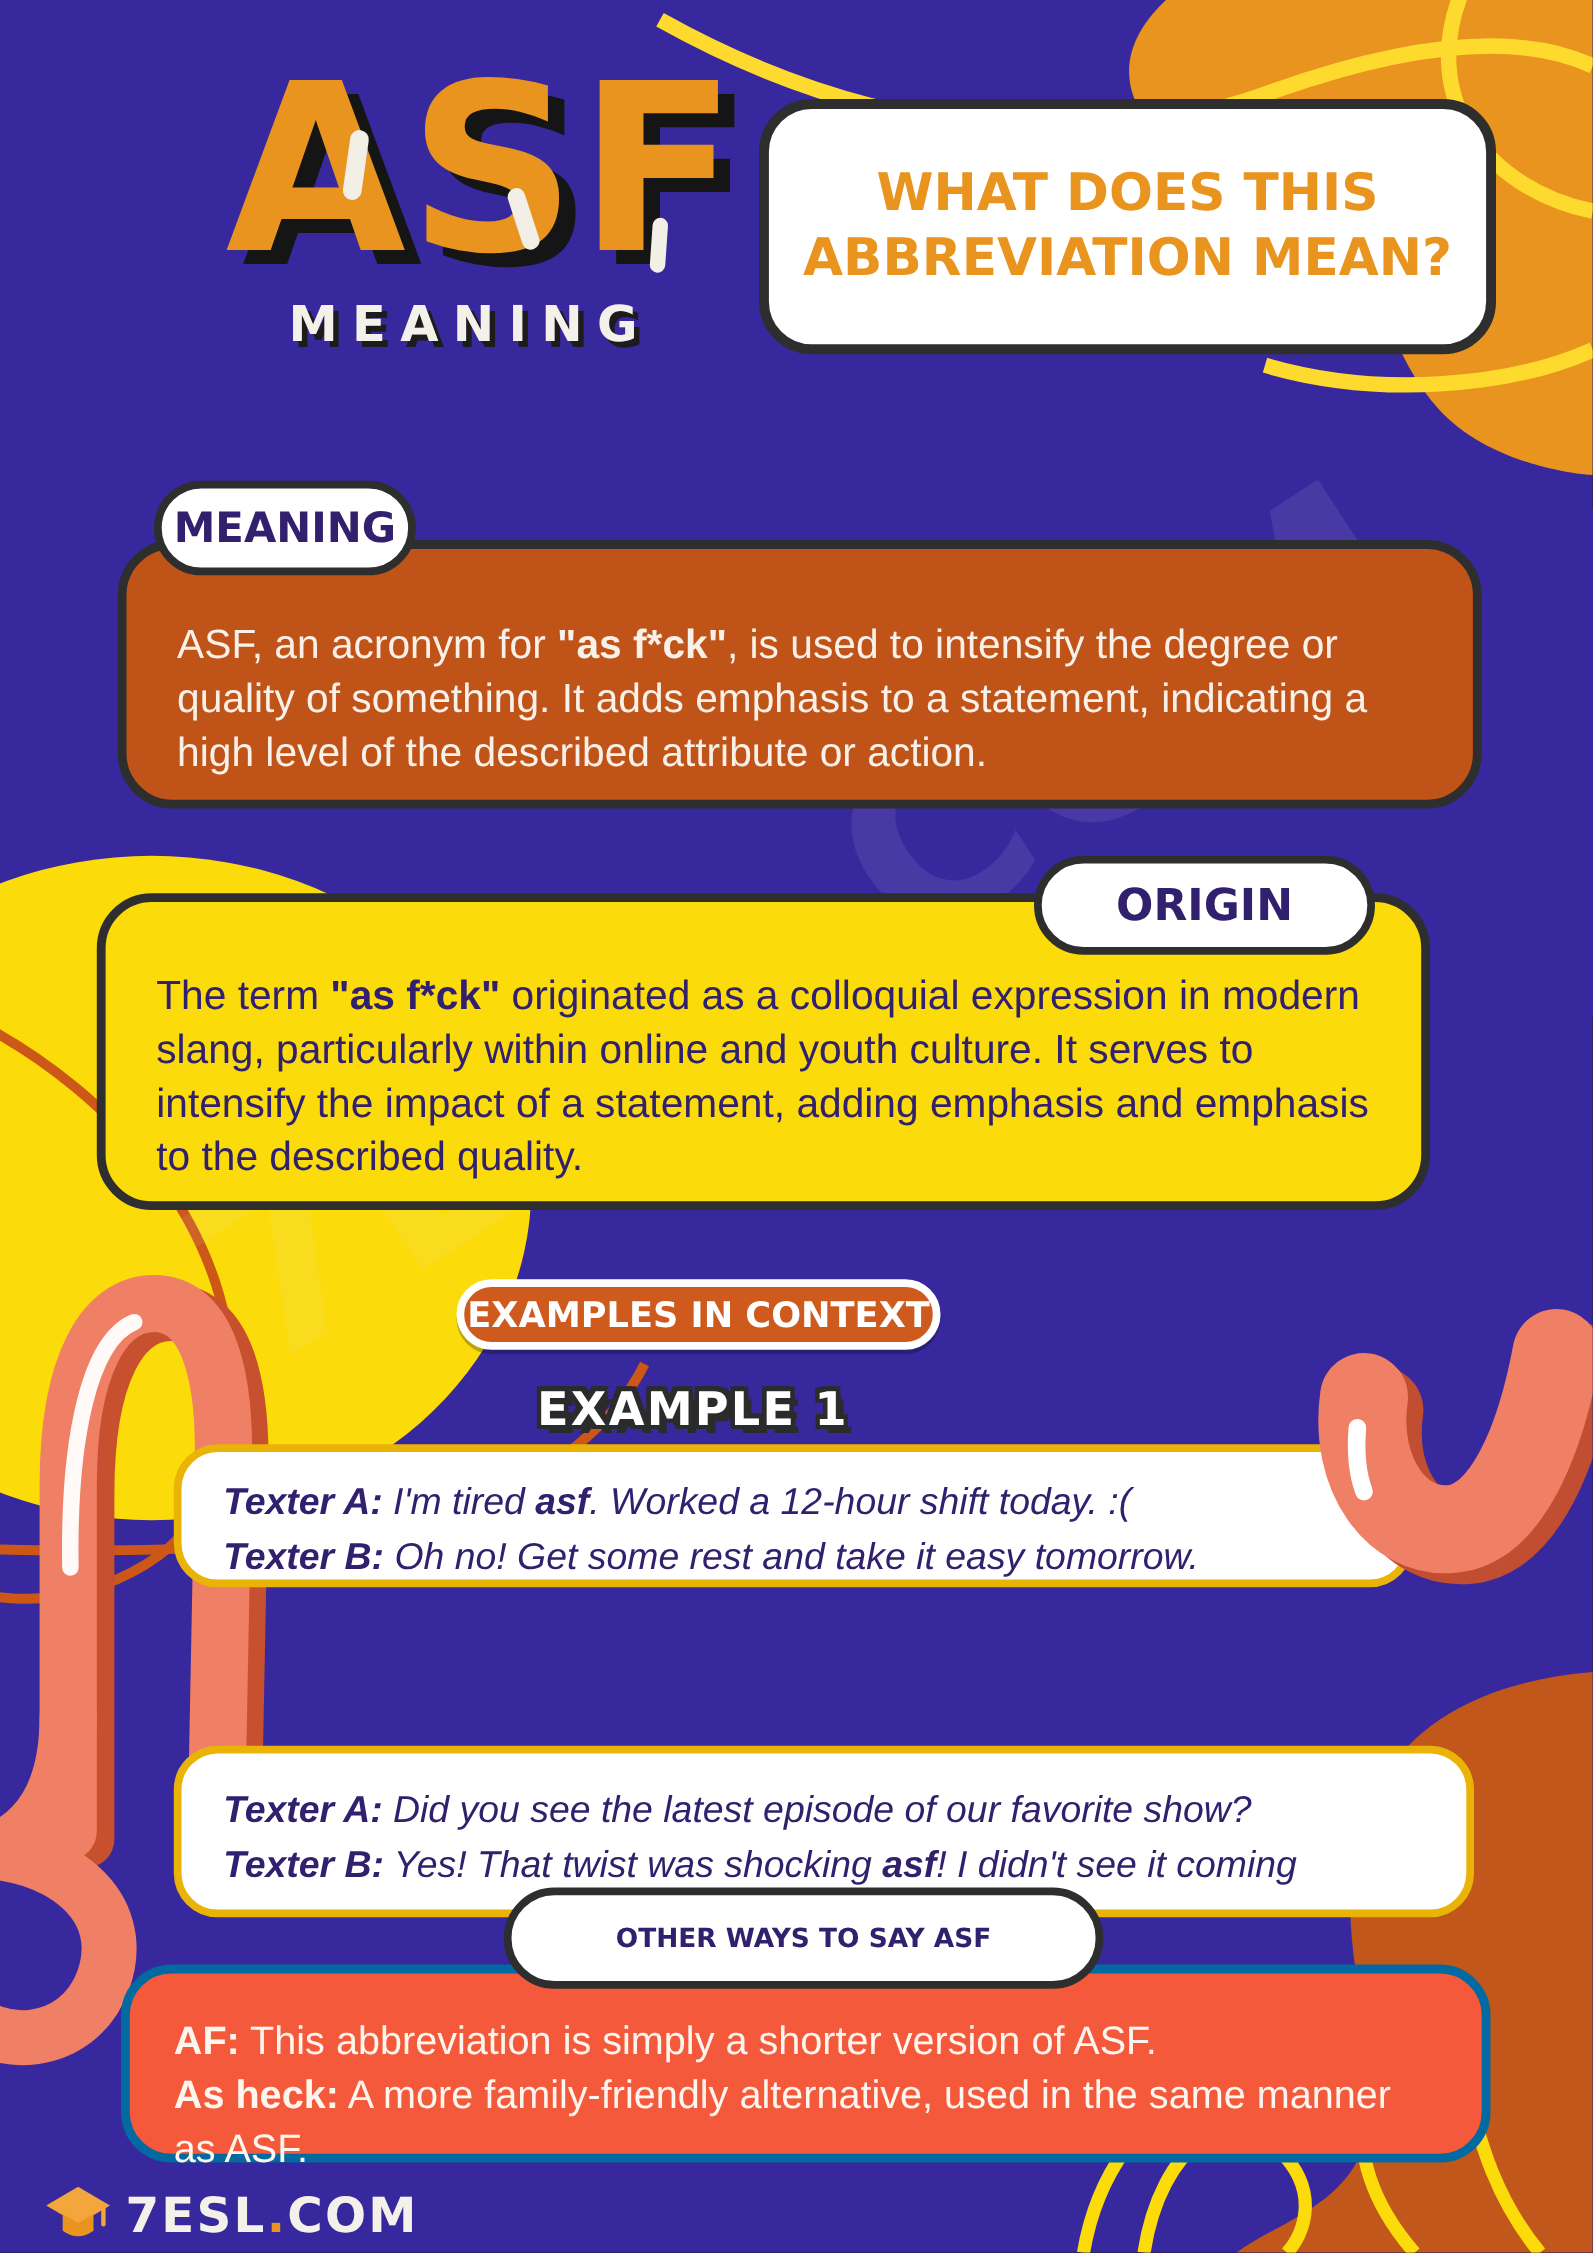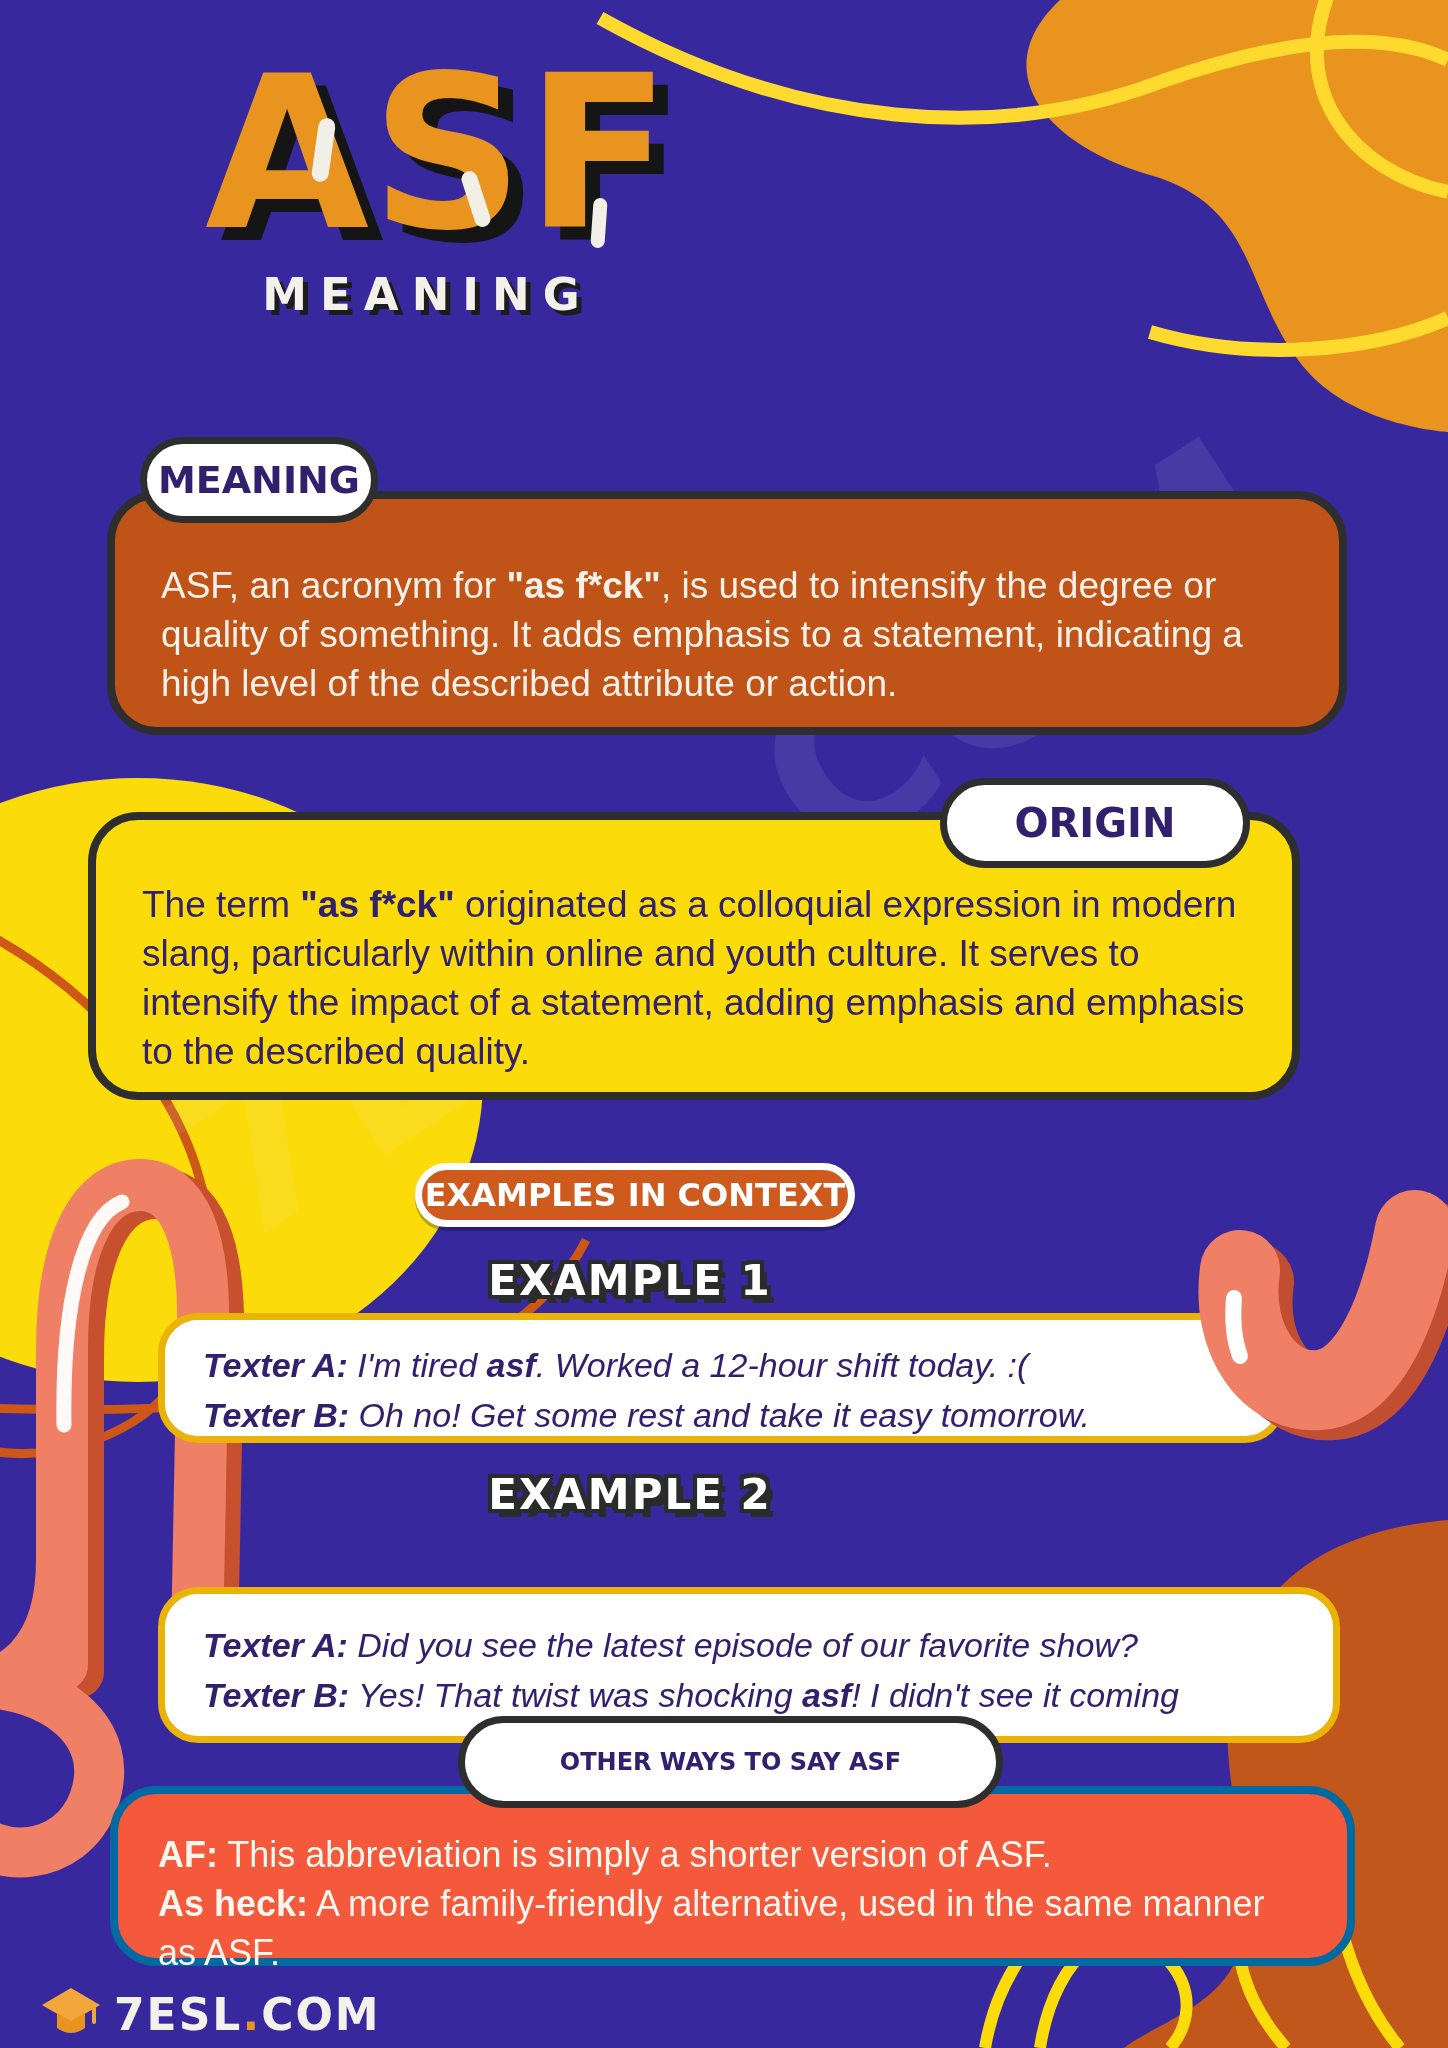--- a/index.html
+++ b/index.html
@@ -154,20 +154,23 @@
   <div class="watermark">7ESL.COM</div>
 
   <div class="asf-block">
     <div class="asf-word">ASF</div>
     <div class="asf-sub">MEANING</div>
   </div>
   <div class="shine shine-1 z4"></div>
   <div class="shine shine-2 z4"></div>
   <div class="shine shine-3 z4"></div>
 
+  <div class="question-box">
+    <div class="question-text">WHAT DOES THIS ABBREVIATION MEAN?</div>
+  </div>
 
   <div class="pill meaning-pill">
     <span>MEANING</span>
   </div>
   <div class="meaning-box">
     <p class="body-text"><span>ASF, an acronym for </span><b>"as f*ck"</b><span>, is used to intensify the degree or quality of something. It adds emphasis to a statement, indicating a high level of the described attribute or action.</span></p>
   </div>
 
   <div class="pill origin-pill">
     <span>ORIGIN</span>
@@ -179,21 +182,20 @@
   <div class="examples-pill">
     <span>EXAMPLES IN CONTEXT</span>
   </div>
 
   <div class="ex-title ex-title-1">EXAMPLE 1</div>
   <div class="ex-box ex-box-1">
     <p class="ex-line"><b class="spk">Texter A:</b><span> I'm tired </span><b>asf</b><span>. Worked a 12-hour shift today. :(</span></p>
     <p class="ex-line"><b class="spk">Texter B:</b><span> Oh no! Get some rest and take it easy tomorrow.</span><b></b><span></span></p>
   </div>
 
-  <div class="ex-title ex-title-2">EXAMPLE 2</div>
   <div class="ex-box ex-box-2">
     <p class="ex-line"><b class="spk">Texter A:</b><span> Did you see the latest episode of our favorite show?</span><b></b><span></span></p>
     <p class="ex-line"><b class="spk">Texter B:</b><span> Yes! That twist was shocking </span><b>asf</b><span>! I didn't see it coming</span></p>
   </div>
 
   <div class="pill ow-pill">
     <span>OTHER WAYS TO SAY ASF</span>
   </div>
   <div class="ow-box">
     <p class="body-text"><b>AF:</b><span> This abbreviation is simply a shorter version of ASF.</span></p>

